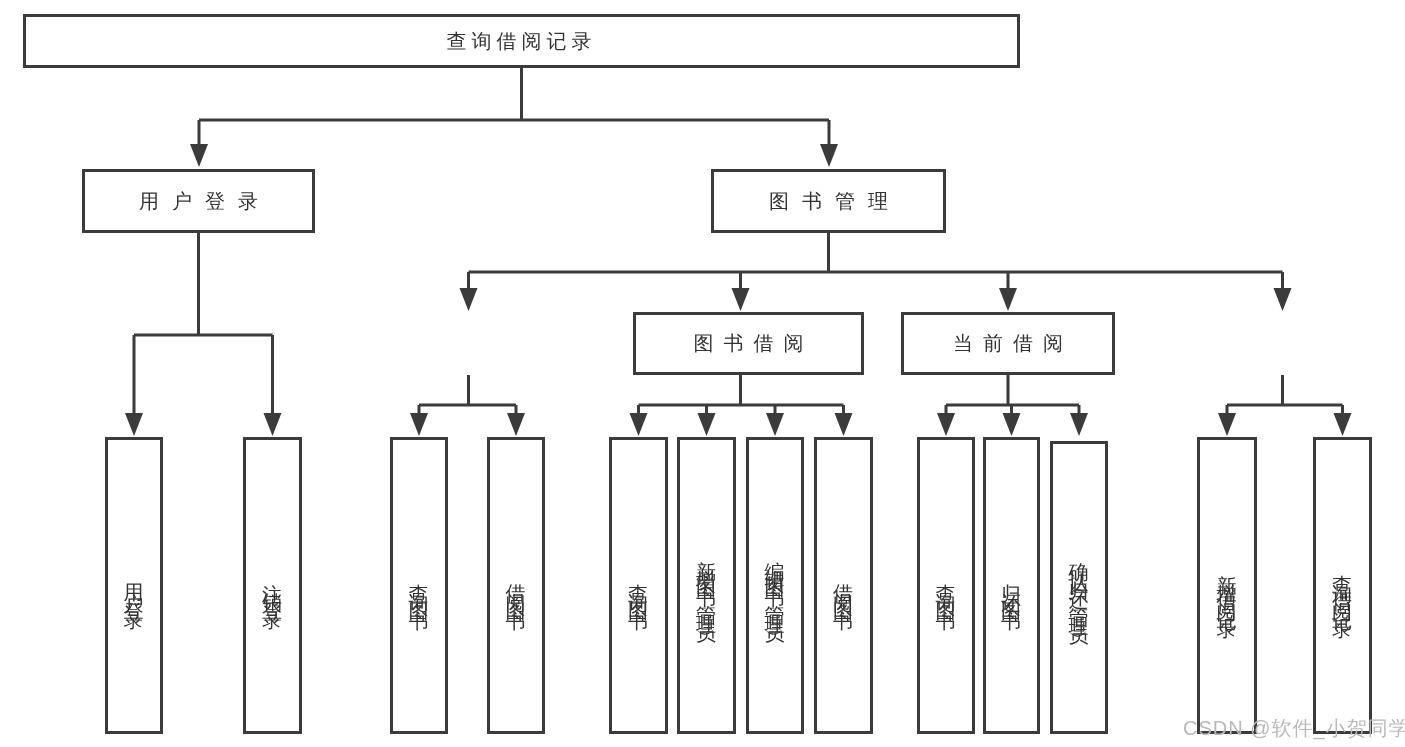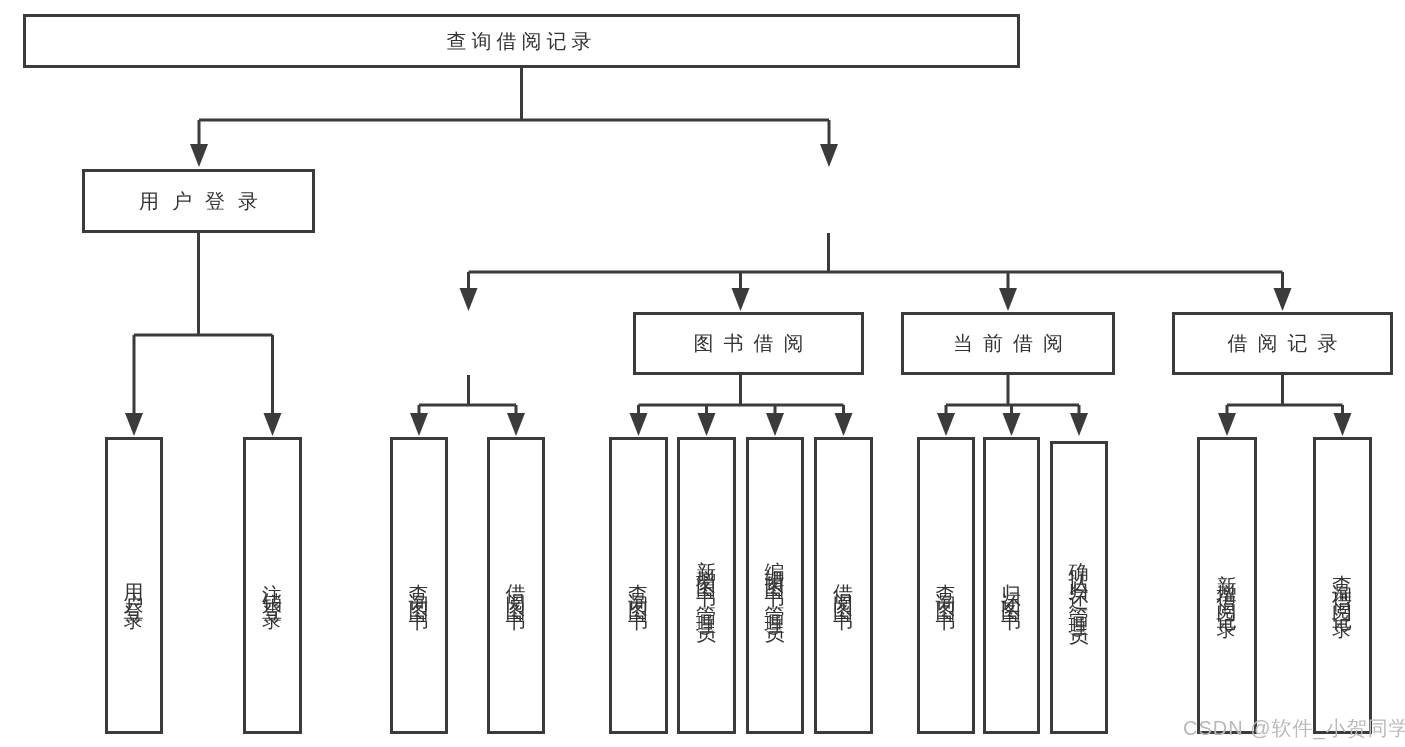--- a/index.html
+++ b/index.html
@@ -98,29 +98,29 @@
     </g>
   </svg>
 
   <div class="node root-node" style="left:23px; top:14px; width:997px; height:54px;">
     <span>查询借阅记录</span>
   </div>
 
   <div class="node l2-node" style="left:82px; top:169px; width:233px; height:64px;">
     <span>用户登录</span>
   </div>
+  <div class="node l2-node" style="left:711px; top:169px; width:235px; height:64px;">
+    <span>图书管理</span>
+  </div>
 
   <div class="node l3-node" style="left:633px; top:312px; width:231px; height:63px;">
     <span>图书借阅</span>
   </div>
   <div class="node l3-node" style="left:901px; top:312px; width:214px; height:63px;">
     <span>当前借阅</span>
-  </div>
-  <div class="node l3-node" style="left:1172px; top:312px; width:221px; height:63px;">
-    <span>借阅记录</span>
   </div>
 
   <div class="node leaf-node" style="left:105px; top:437px; width:58px; height:297px;">
     <span class="vtext">用户登录</span>
   </div>
   <div class="node leaf-node" style="left:243px; top:437px; width:59px; height:297px;">
     <span class="vtext">注销登录</span>
   </div>
 
   <div class="node leaf-node" style="left:390px; top:437px; width:58px; height:297px;">

